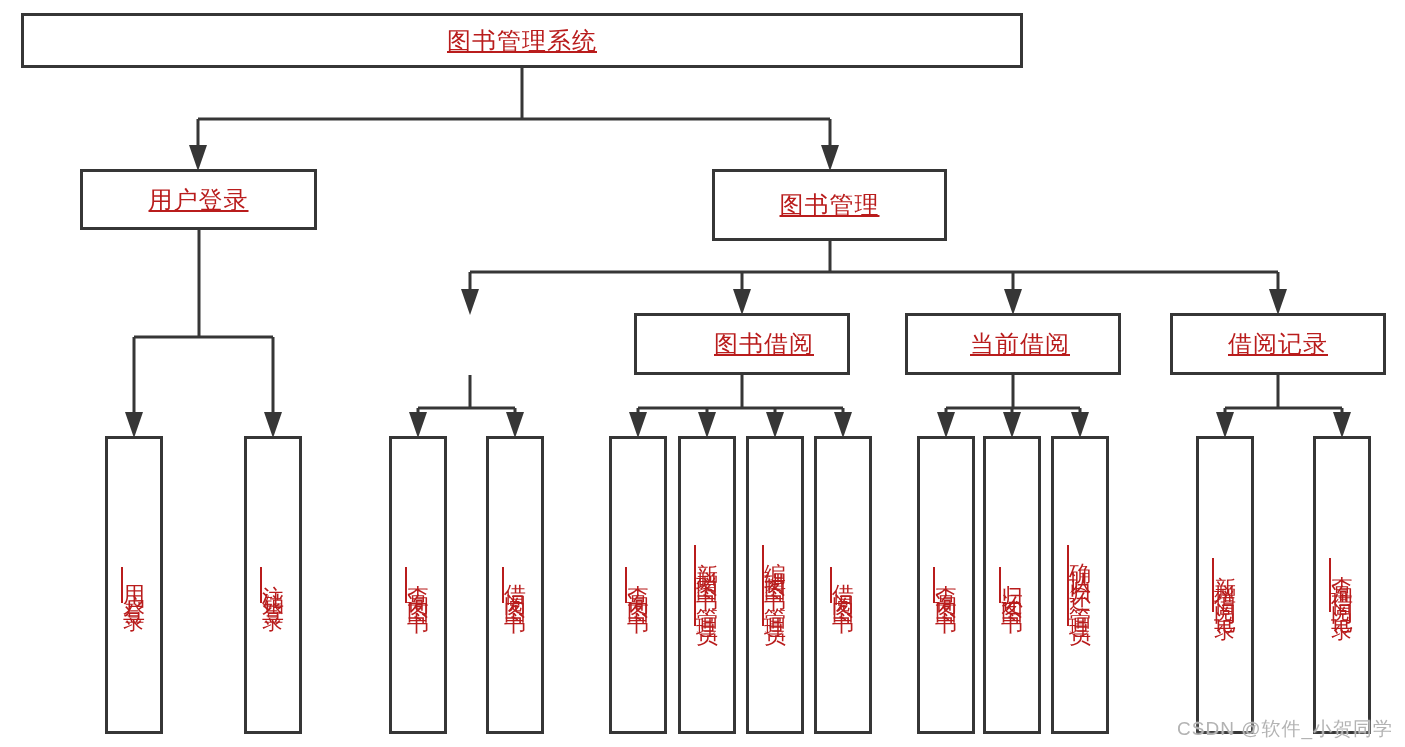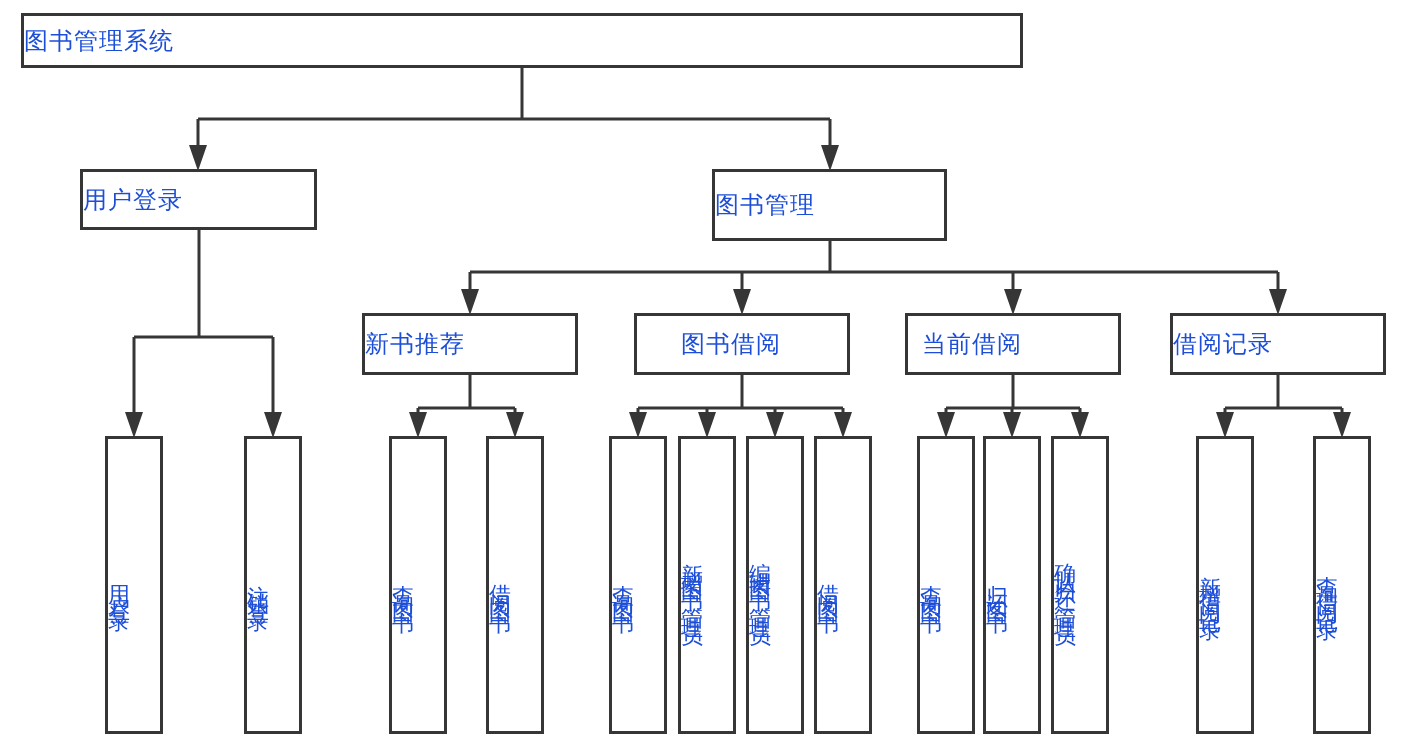--- a/index.html
+++ b/index.html
@@ -22,21 +22,23 @@
     width: 1405px;
     height: 747px;
   }
   .box {
     position: absolute;
     box-sizing: border-box;
     border: 3px solid #363636;
     background: #ffffff;
     display: flex;
     align-items: center;
-    color: #1d4ed8;
+    justify-content: center;
+    color: #b91c1c;
+    text-decoration: underline;
   }
   .hlabel {
     font-size: 24px;
     letter-spacing: 1px;
     white-space: nowrap;
   }
   .leaf .vtext {
     writing-mode: vertical-rl;
     font-size: 22px;
     line-height: 1;
@@ -124,23 +126,20 @@
     <span class="hlabel">图书管理系统</span>
   </div>
 
   <div class="box n-login">
     <span class="hlabel">用户登录</span>
   </div>
   <div class="box n-mgmt">
     <span class="hlabel">图书管理</span>
   </div>
 
-  <div class="box n-newrec">
-    <span class="hlabel">新书推荐</span>
-  </div>
   <div class="box n-borrow">
     <span class="hlabel">图书借阅</span>
   </div>
   <div class="box n-curr">
     <span class="hlabel">当前借阅</span>
   </div>
   <div class="box n-record">
     <span class="hlabel">借阅记录</span>
   </div>
 
@@ -181,14 +180,15 @@
     <span class="vtext">确认归还（管理员）</span>
   </div>
 
   <div class="box leaf l-e1">
     <span class="vtext">新增借阅记录</span>
   </div>
   <div class="box leaf l-e2">
     <span class="vtext">查询借阅记录</span>
   </div>
 
+  <div class="watermark">CSDN @软件_小贺同学</div>
 
 </div>
 
 </body></html>

